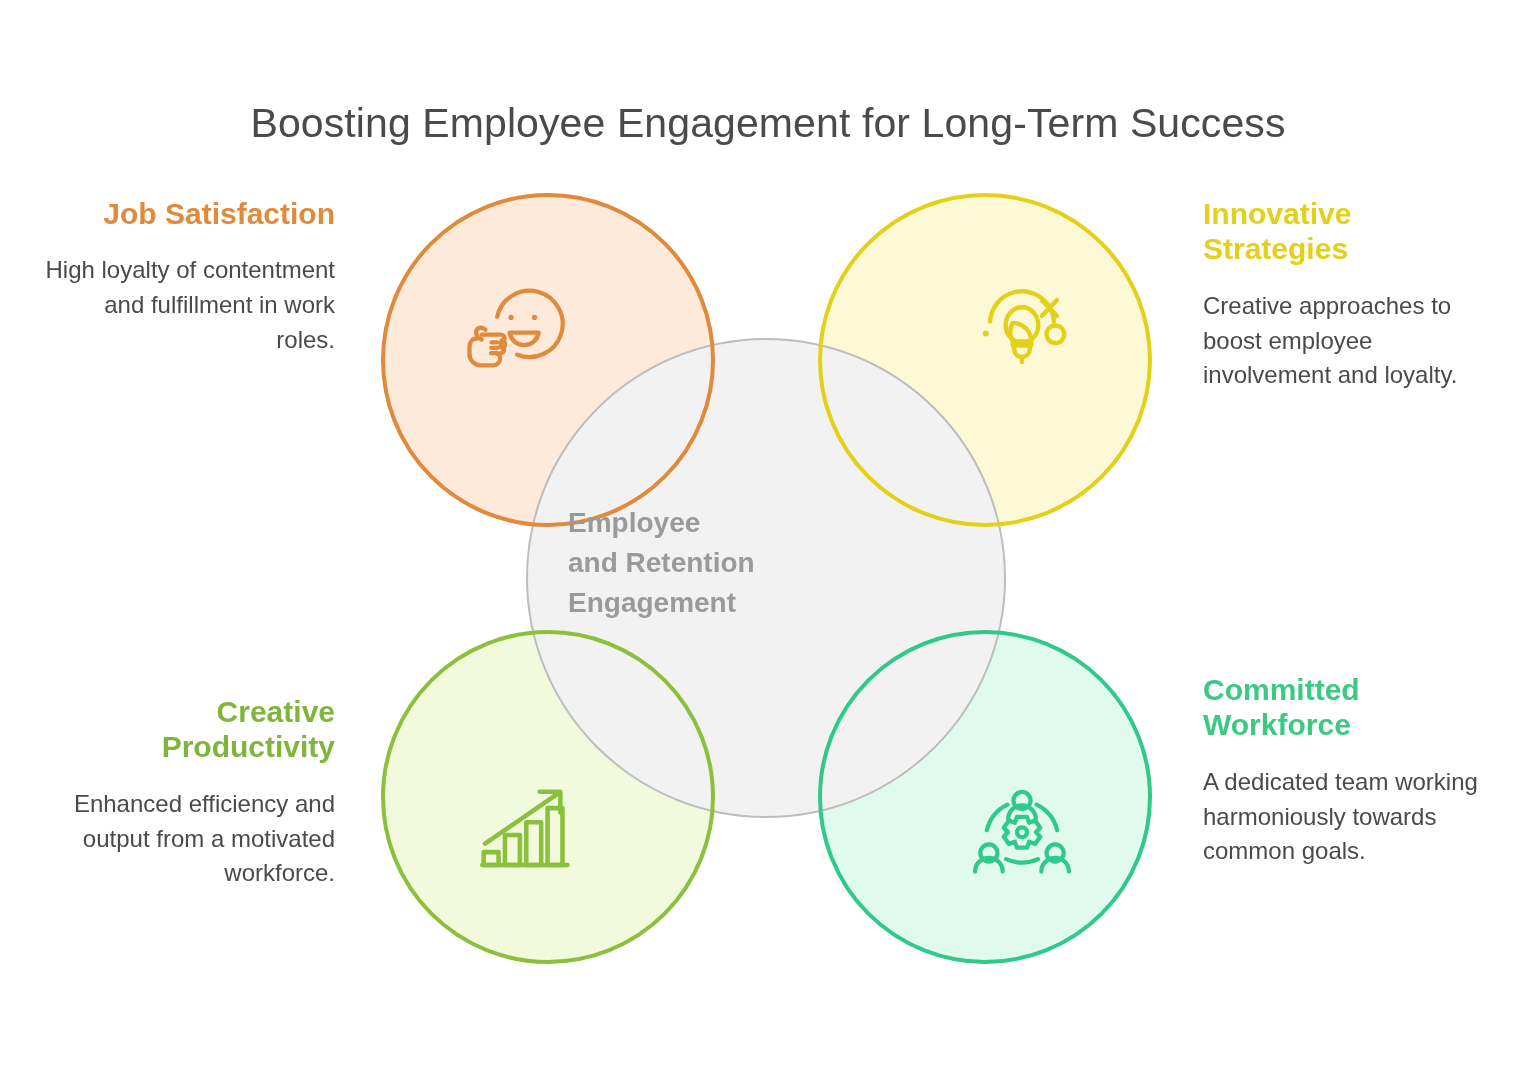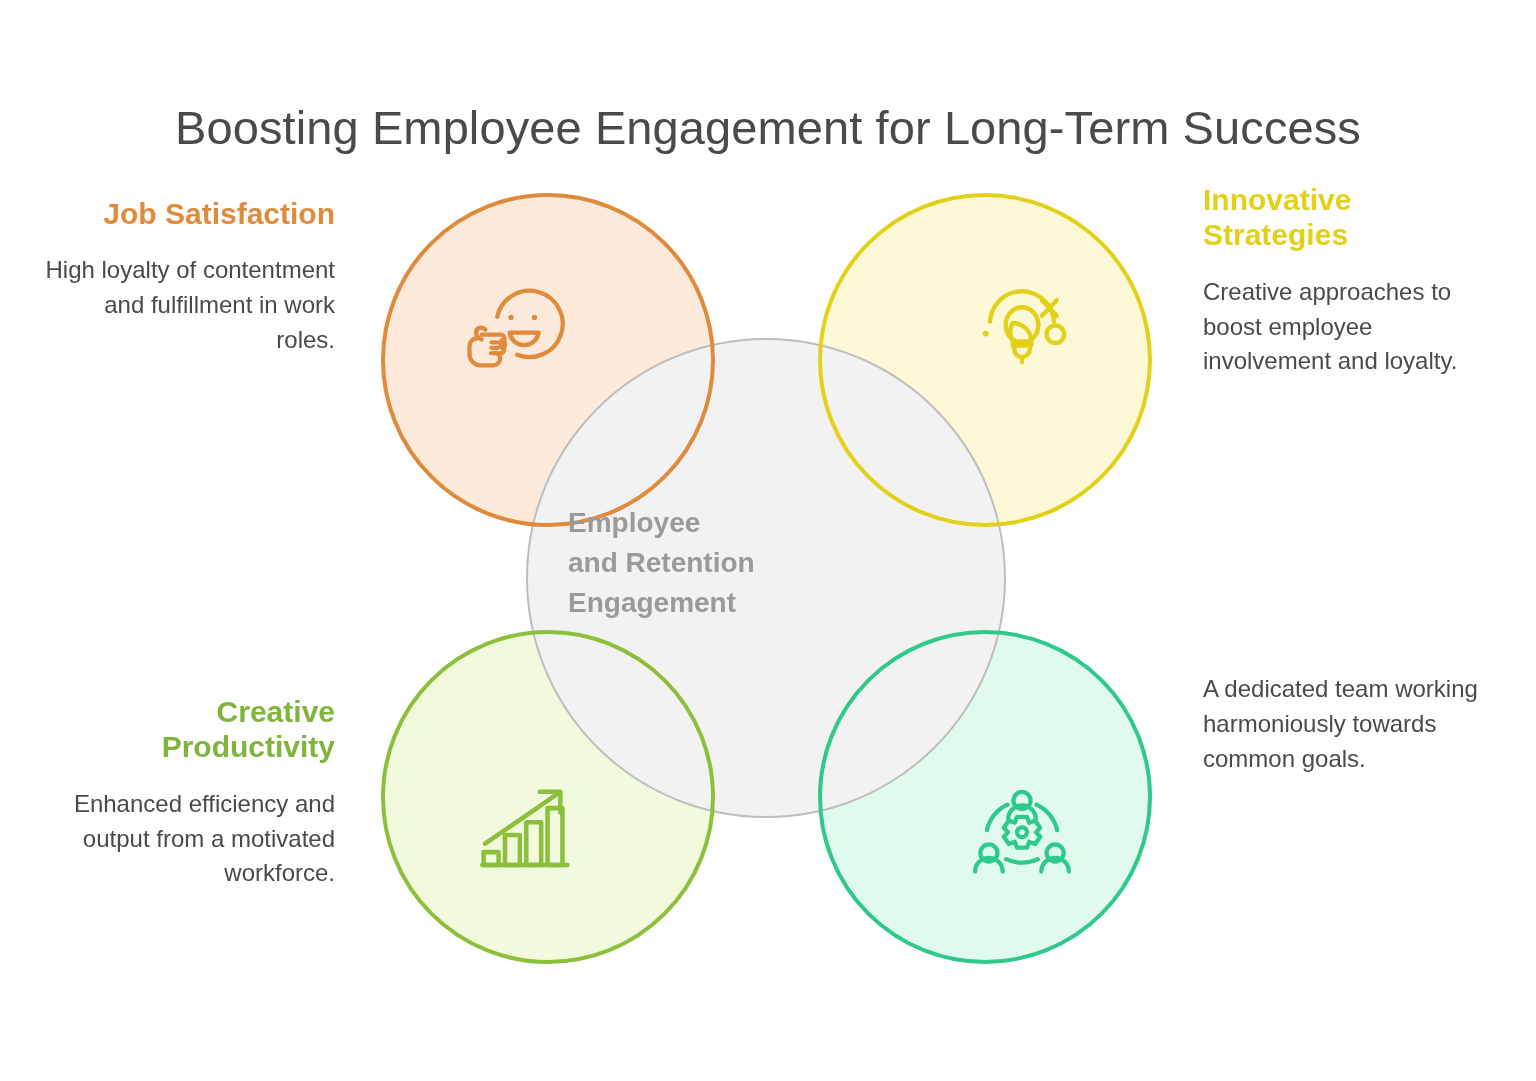--- a/index.html
+++ b/index.html
@@ -14,21 +14,21 @@
     overflow: hidden;
     position: relative;
   }
 
   #page-title {
     position: absolute;
     top: 100px;
     left: 0;
     width: 1536px;
     text-align: center;
-    font-size: 47px;
+    font-size: 41px;
     font-weight: 400;
     color: #4a4a4a;
     letter-spacing: 0.1px;
   }
 
   #diagram {
     position: absolute;
     top: 0;
     left: 0;
     width: 1536px;
@@ -51,21 +51,21 @@
     line-height: 1.45;
     color: #4a4a4a;
     margin: 0;
   }
 
   .align-right { text-align: right; }
   .align-left  { text-align: left; }
 
   #block-job-satisfaction   { left: 45px;  top: 196px; }
   #block-improved-productivity { left: 45px; top: 694px; }
-  #block-innovative-strategies { left: 1203px; top: 182px; }
+  #block-innovative-strategies { left: 1203px; top: 196px; }
   #block-committed-workforce   { left: 1203px; top: 672px; }
 
   .center-label {
     position: absolute;
     left: 568px;
     top: 503px;
     width: 400px;
     font-size: 28px;
     font-weight: bold;
     line-height: 1.43;
@@ -169,14 +169,15 @@
   <p class="heading" style="color:#E2D118">Innovative Strategies</p>
   <p class="body">Creative approaches to boost employee involvement and loyalty.</p>
 </div>
 
 <div class="side-block align-right" id="block-improved-productivity">
   <p class="heading" style="color:#7FB53A">Creative Productivity</p>
   <p class="body">Enhanced efficiency and output from a motivated workforce.</p>
 </div>
 
 <div class="side-block align-left" id="block-committed-workforce">
+  <p class="heading" style="color:#3CC983">Committed Workforce</p>
   <p class="body">A dedicated team working harmoniously towards common goals.</p>
 </div>
 
 </body></html>

